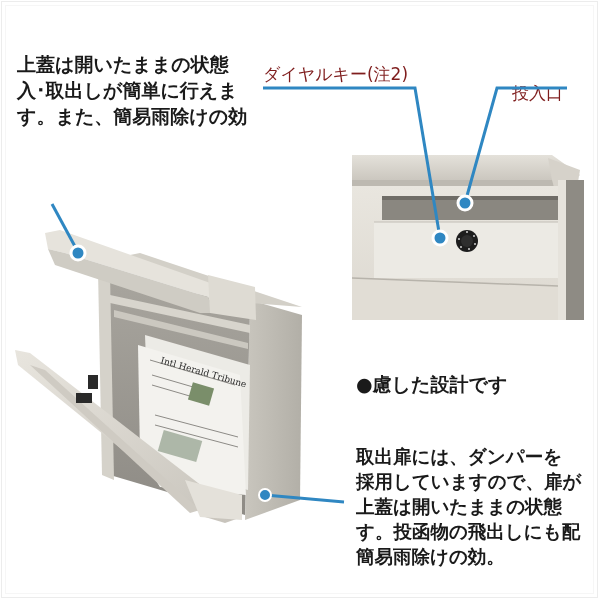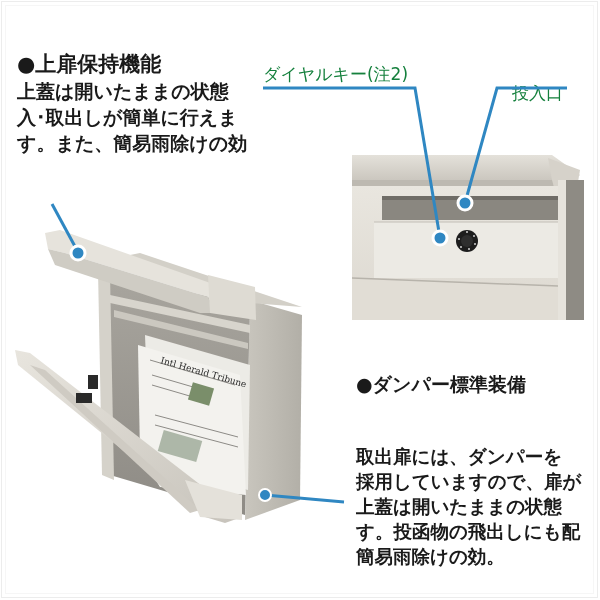--- a/index.html
+++ b/index.html
@@ -11,48 +11,47 @@
     .feature-block { position: absolute; }
     .feature-heading { font-size: 21px; font-weight: bold; line-height: 27px; letter-spacing: 0px; white-space: nowrap; }
     .feature-body { font-size: 19px; line-height: 26px; white-space: nowrap; font-weight: 700; }
     .feature-body div { white-space: nowrap; }
 
     #feat1 { left: 17px; top: 51px; }
     #feat2 { left: 356px; top: 372px; }
     #feat2 .feature-heading { font-size: 19px; line-height: 24px; }
     #feat2 .feature-body { font-size: 18.5px; line-height: 25px; margin-top: 48px; }
 
-    .callout-label { position: absolute; color: #15803d; font-size: 17px; line-height: 20px; white-space: nowrap; }
+    .callout-label { position: absolute; color: #7f1d1d; font-size: 17px; line-height: 20px; white-space: nowrap; }
     #label-dial { left: 263px; top: 64px; }
     #label-slot { left: 512px; top: 68px; margin-top: 15px; }
 
     svg.overlay { position: absolute; left: 0; top: 0; width: 600px; height: 600px; pointer-events: none; }
 
     
     .photo-detail { position: absolute; left: 352px; top: 150px; width: 232px; height: 170px; overflow: hidden; }
     
     .photo-main { position: absolute; left: 10px; top: 225px; width: 300px; height: 300px; }
   </style>
 </head>
 <body>
 
 <div class="frame"></div>
 <div class="frame-inner"></div>
 
 <div class="feature-block" id="feat1">
-  <div class="feature-heading">●上扉保持機能</div>
   <div class="feature-body">
     <div>上蓋は開いたままの状態</div>
     <div>入･取出しが簡単に行えま</div>
     <div>す。また、簡易雨除けの効</div>
   </div>
 </div>
 
 <div class="feature-block" id="feat2">
-  <div class="feature-heading">●ダンパー標準装備</div>
+  <div class="feature-heading">●慮した設計です</div>
   <div class="feature-body">
     <div>取出扉には、ダンパーを</div>
     <div>採用していますので、扉が</div>
     <div>上蓋は開いたままの状態</div>
     <div>す。投函物の飛出しにも配</div>
     <div>簡易雨除けの効。</div>
   </div>
 </div>
 
 <div class="callout-label" id="label-dial">ダイヤルキー(注2)</div>

